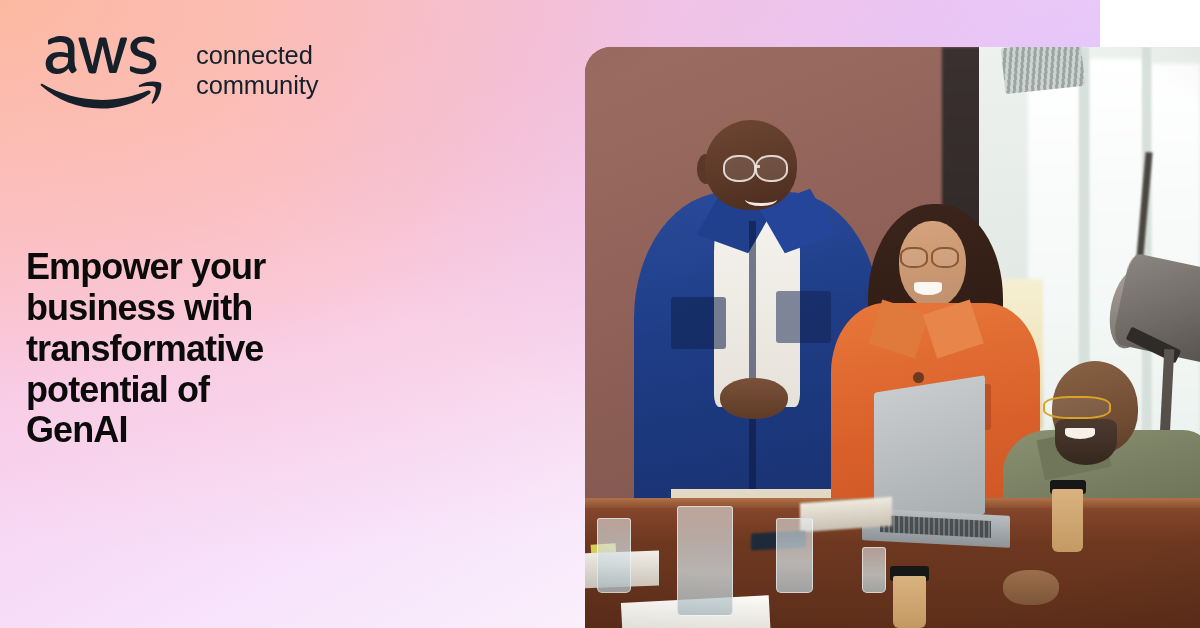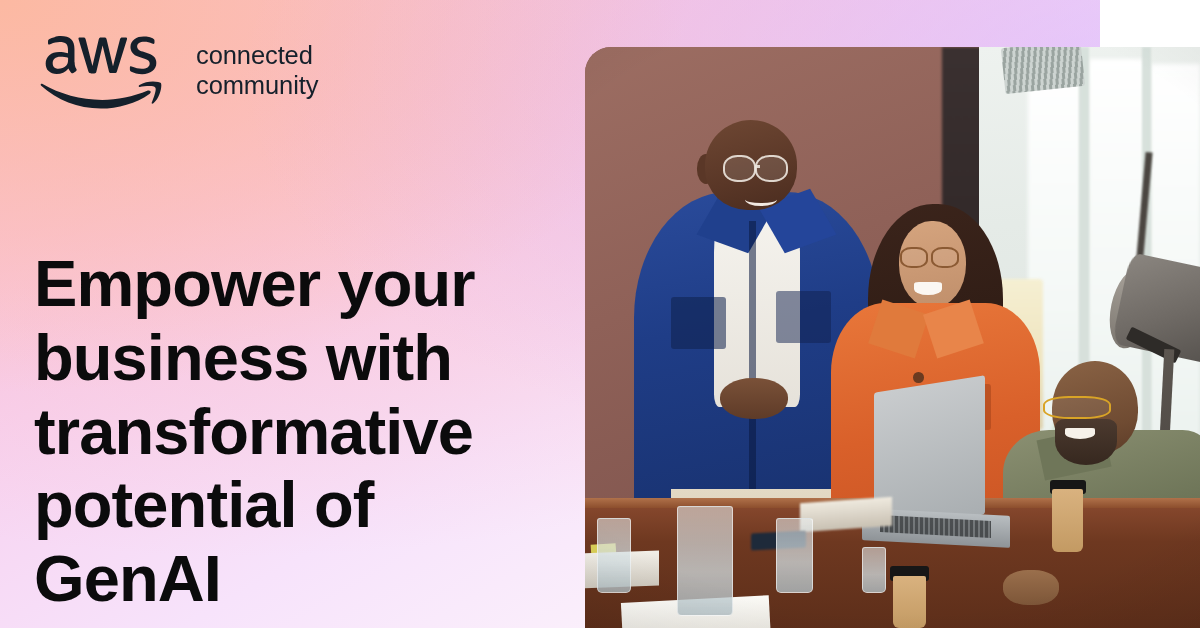--- a/index.html
+++ b/index.html
@@ -36,25 +36,25 @@
     line-height:1.18;
     font-weight:400;
     letter-spacing:-0.1px;
     padding-top:4px;
     white-space:pre-line;
   }
 
   
   #headline {
     position:absolute;
-    left:34px;
+    left:26px;
     top:247px;
     width:510px;
     color:#0b0b0c;
-    font-size:65px;
+    font-size:36px;
     font-weight:700;
     line-height:1.135;
     letter-spacing:-0.9px;
     white-space:pre-line;
   }
 
   
   #photo {
     position:absolute;
     left:585px; top:47px;

